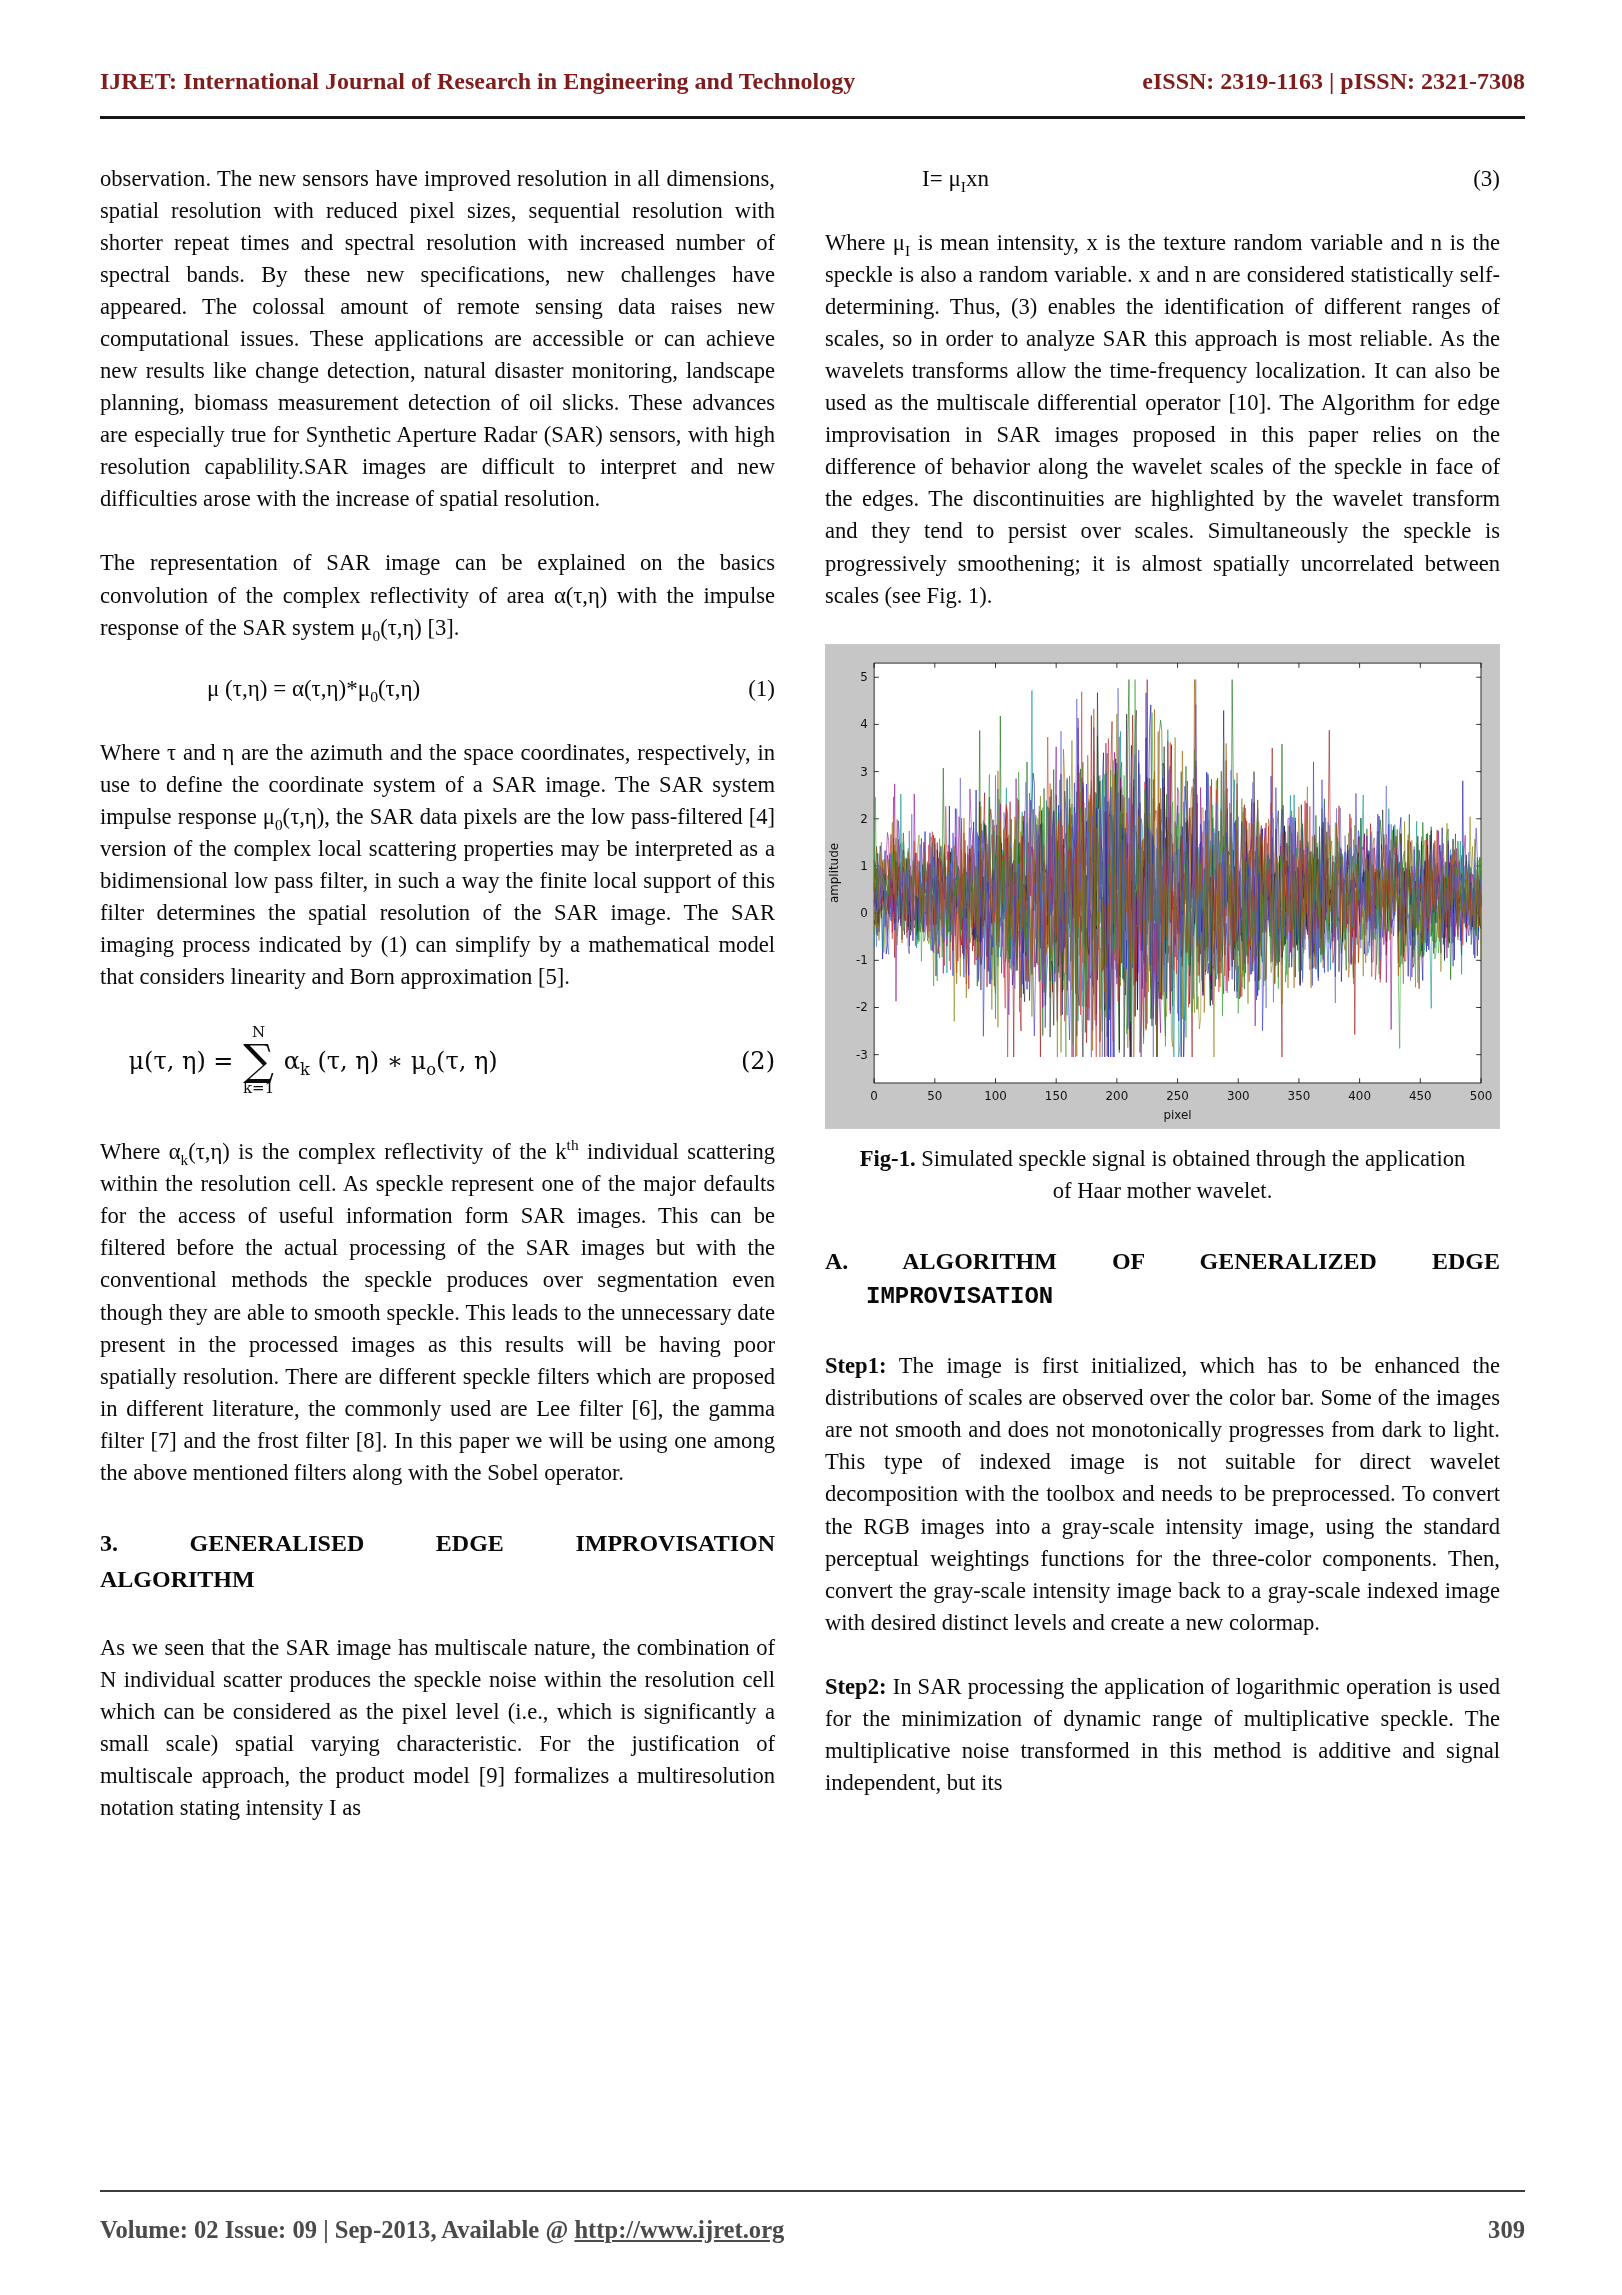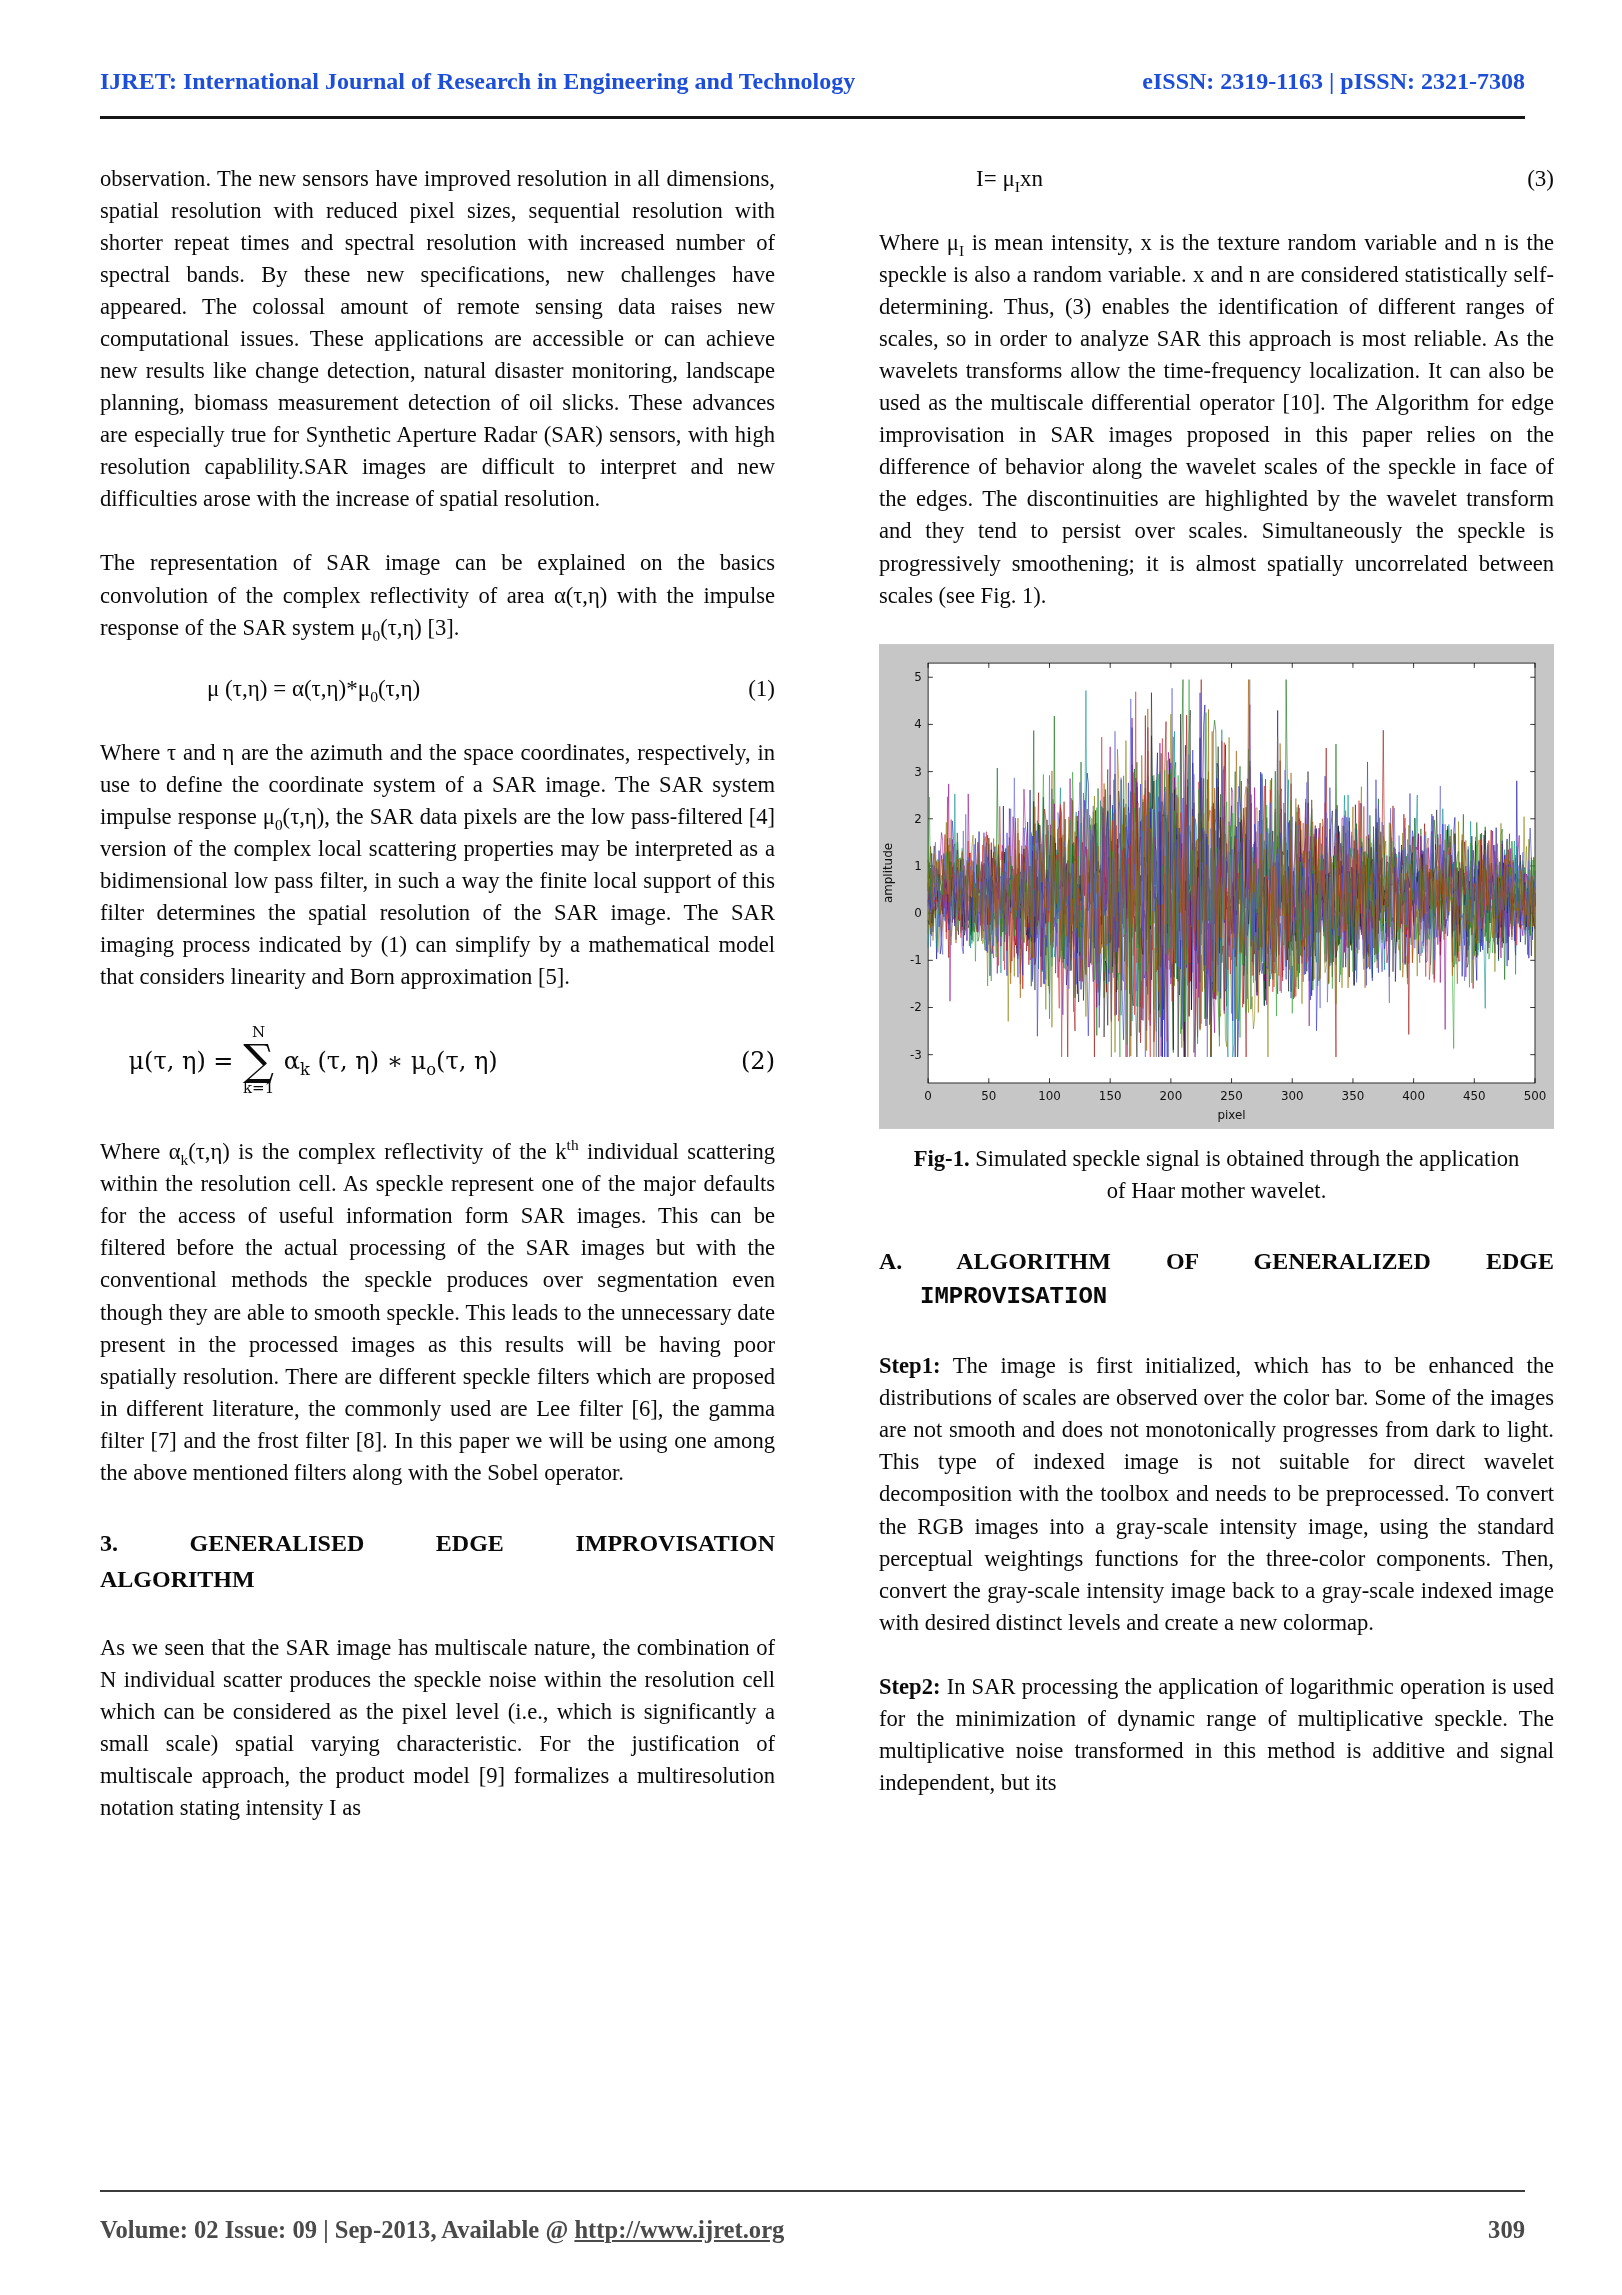--- a/index.html
+++ b/index.html
@@ -3,23 +3,23 @@
 <meta charset="utf-8">
 <style>
   * { margin:0; padding:0; box-sizing:border-box; }
   html,body { background:#9a9a9a; }
   .page {
     width:1622px; height:2295px; background:#ffffff; position:relative;
     font-family:"Liberation Serif", serif; color:#0a0a0a;
     padding:68px 97px 0 100px; overflow:hidden; margin:0 auto;
   }
   .hdr { display:flex; justify-content:space-between; align-items:baseline;
-         color:#1d4ed8; font-weight:bold; font-size:24px; }
+         color:#7f1d1d; font-weight:bold; font-size:24px; }
   .hdr-rule { border-top:3.2px solid #161616; margin-top:20.6px; }
-  .cols { display:flex; gap:104px; margin-top:44px; }
+  .cols { display:flex; gap:50px; margin-top:44px; }
   .col { width:675px; flex:0 0 675px; }
   .para { font-size:22.6px; line-height:1.42; text-align:justify; margin-bottom:32px; }
   sub, sup { font-size:68%; line-height:0; }
   .b { font-weight:bold; }
   .u { text-decoration:underline; }
   .equation { display:flex; justify-content:space-between; align-items:center;
               font-size:23px; margin:3.2px 0 35px; }
   .eq-off-135 { margin-left:107px; }
   .eq-off-160 { margin-left:97px; }
   .eq-off-36  { margin-left:28.5px; }

